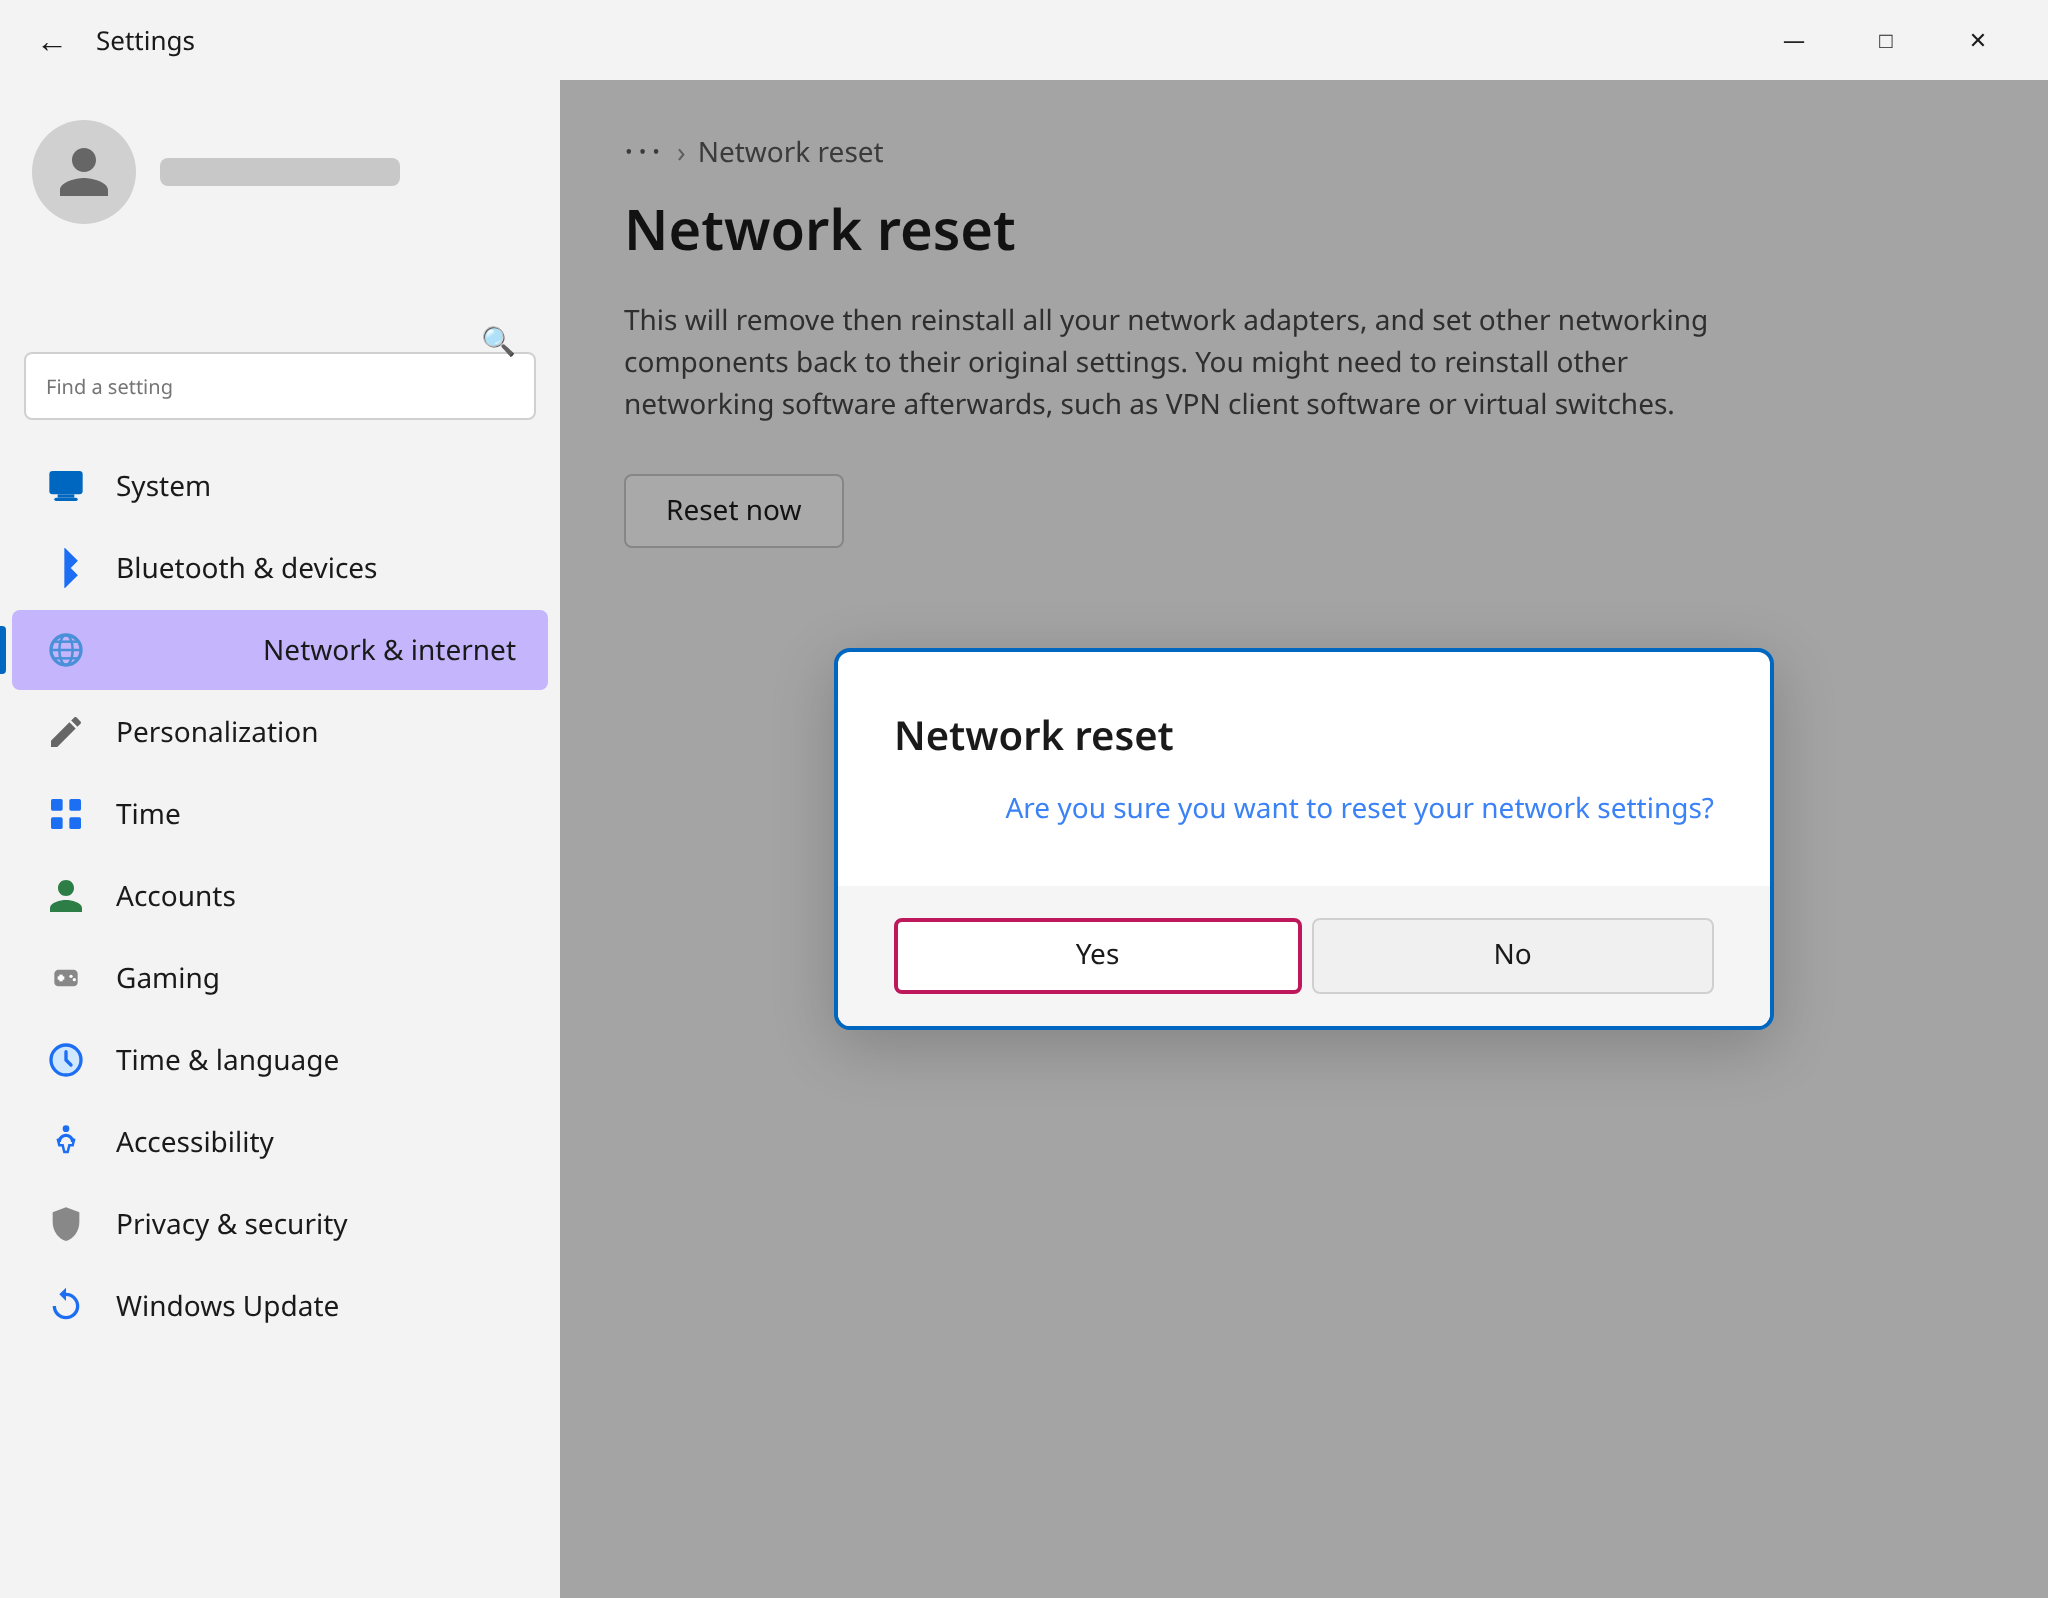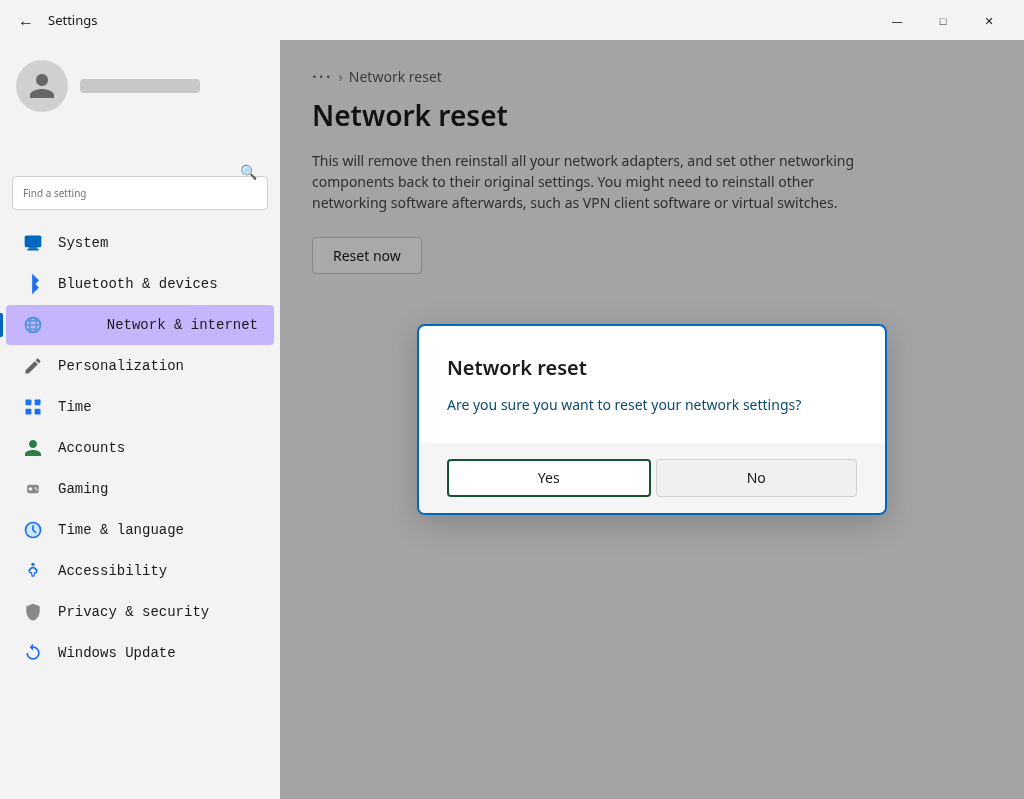--- a/index.html
+++ b/index.html
@@ -130,21 +130,20 @@
       display: flex;
       align-items: center;
       gap: 14px;
       padding: 9px 16px;
       cursor: pointer;
       border-radius: 4px;
       margin: 1px 6px;
       font-size: 14px;
       color: #1a1a1a;
       position: relative;
-      font-family: Liberation Mono, monospace;
     }
     .nav-item.active {
       background: #c4b5fd;
       justify-content: space-between;
     }
     .nav-item.active::before {
       content: '';
       position: absolute;
       left: -6px;
       top: 50%;
@@ -233,44 +232,45 @@
       overflow: hidden;
     }
     .dialog-title {
       font-size: 20px;
       font-weight: 600;
       color: #1a1a1a;
       margin-bottom: 14px;
     }
     .dialog-message {
       font-size: 14px;
-      color: #0c4a6e;
+      color: #3b82f6;
       margin-bottom: 28px;
       line-height: 1.4;
+      text-align: right;
     }
     .dialog-footer {
       display: flex;
       background: #f5f5f5;
       margin: 0 -28px;
       padding: 16px 28px;
       gap: 0;
     }
     .dialog-btn {
       flex: 1;
       height: 38px;
       border: none;
       background: transparent;
       font-size: 14px;
       font-family: inherit;
       cursor: pointer;
       border-radius: 4px;
       color: #1a1a1a;
     }
     .dialog-btn.yes {
-      border: 2px solid #14532d;
+      border: 2px solid #be185d;
       background: #ffffff;
       border-radius: 4px;
       margin-right: 1px;
     }
     .dialog-btn.no {
       background: #f0f0f0;
       border: 1px solid #d0d0d0;
       margin-left: 4px;
     }
   </style>

